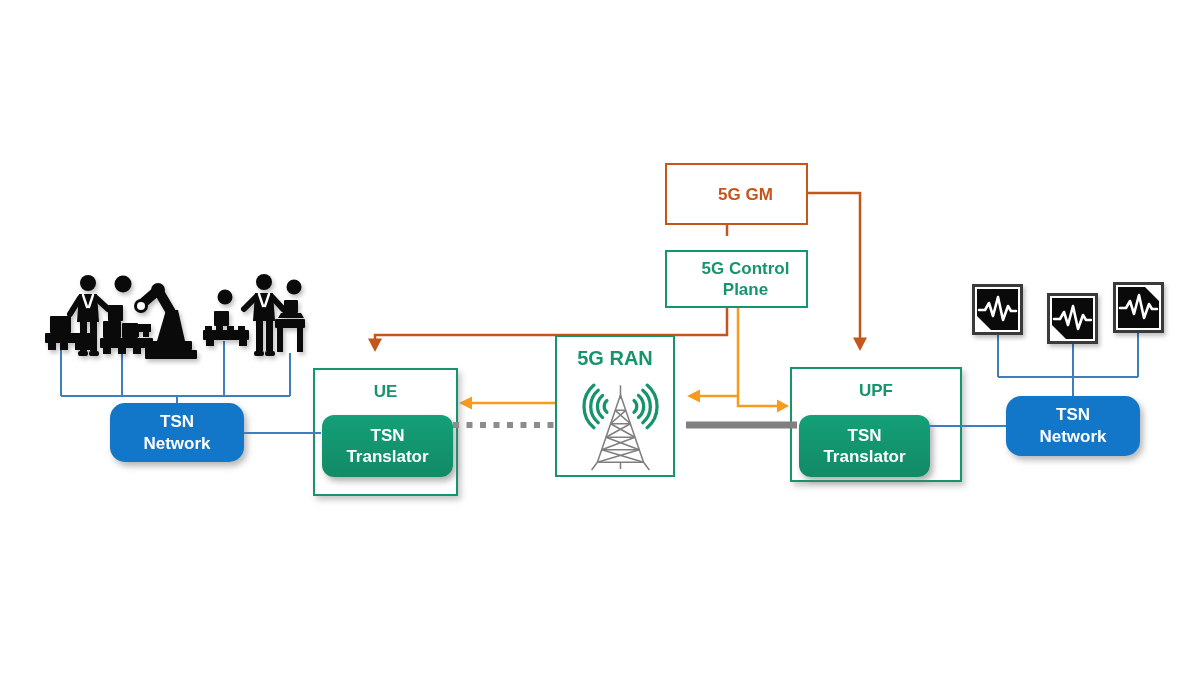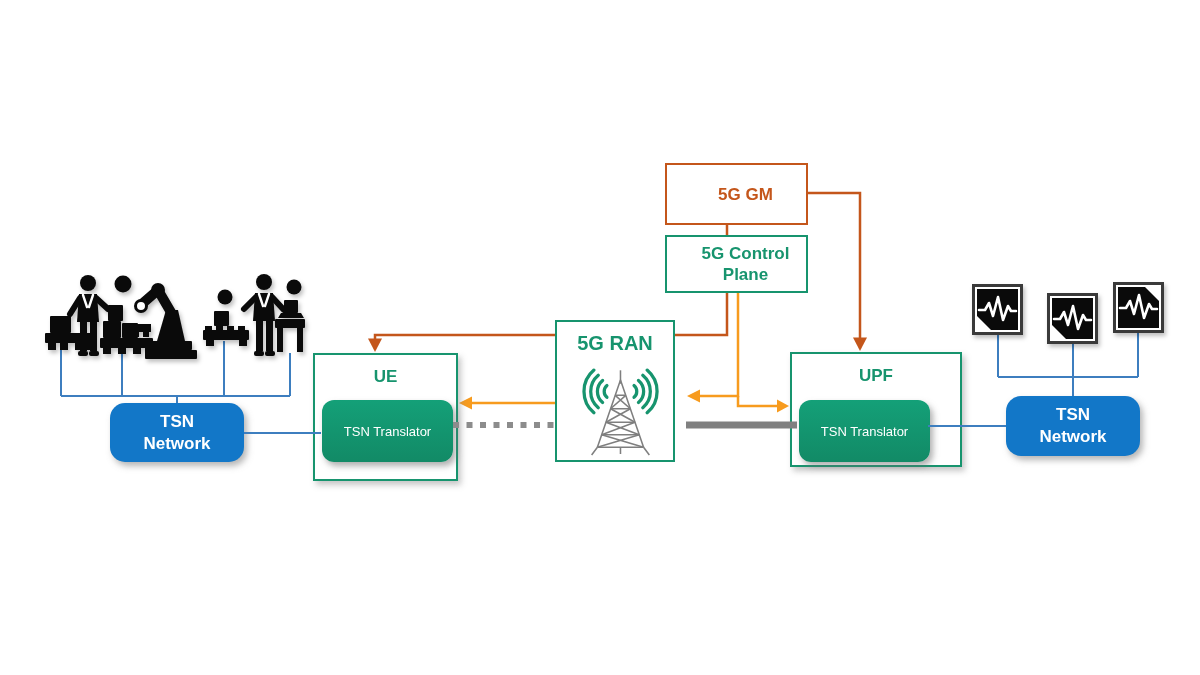--- a/index.html
+++ b/index.html
@@ -22,31 +22,31 @@
   .gray-thick{stroke:var(--gray-thick);stroke-width:7;fill:none;}
   .gray-dot{stroke:var(--gray-dot);stroke-width:6;stroke-dasharray:6 7.5;fill:none;}
   .f-black{fill:var(--icon-black);}
   .arm{stroke:var(--icon-black);fill:none;stroke-linecap:round;stroke-linejoin:round;}
   .strap{stroke:#fff;stroke-width:2.4;fill:none;stroke-linecap:round;}
   .wave{stroke:var(--green);stroke-width:3.4;fill:none;stroke-linecap:round;}
   .tower{stroke:var(--tower-gray);stroke-width:1.6;fill:none;}
   .pulse{stroke:#fff;stroke-width:2.6;fill:none;stroke-linejoin:round;stroke-linecap:round;}
 
   .node{position:absolute;box-sizing:border-box;background:#fff;}
-  .outline-green{border:2.5px solid var(--green);}
+  .outline-green{border:2.5px solid var(--green);margin-top:15px;}
   .outline-red{border:2.5px solid var(--dark-orange);}
   .soft-shadow{box-shadow:3px 4px 6px rgba(130,130,130,.45);}
   .node-label{font-weight:700;font-size:17px;line-height:21px;text-align:center;color:var(--green);}
   .label-red{color:var(--dark-orange);}
   .flex-center{display:flex;align-items:center;justify-content:center;padding-left:18px;}
 
   .translator{
     position:absolute;box-sizing:border-box;border-radius:12px;
     background:linear-gradient(180deg,#14A078 0%,#128A66 100%);
-    color:#fff;font-weight:400;font-size:13px;line-height:21px;text-align:center;
+    color:#fff;font-weight:700;font-size:17px;line-height:21px;text-align:center;
     display:flex;align-items:center;justify-content:center;
     box-shadow:3px 4px 6px rgba(110,110,110,.55);
   }
   .tsn-net{
     position:absolute;box-sizing:border-box;border-radius:15px;background:var(--blue-box);
     color:#fff;font-weight:700;font-size:17px;line-height:22px;text-align:center;
     display:flex;align-items:center;justify-content:center;
     box-shadow:3px 4px 6px rgba(110,110,110,.5);
   }
   .icon-shadow{filter:drop-shadow(2px 3px 2px rgba(0,0,0,.25));}

